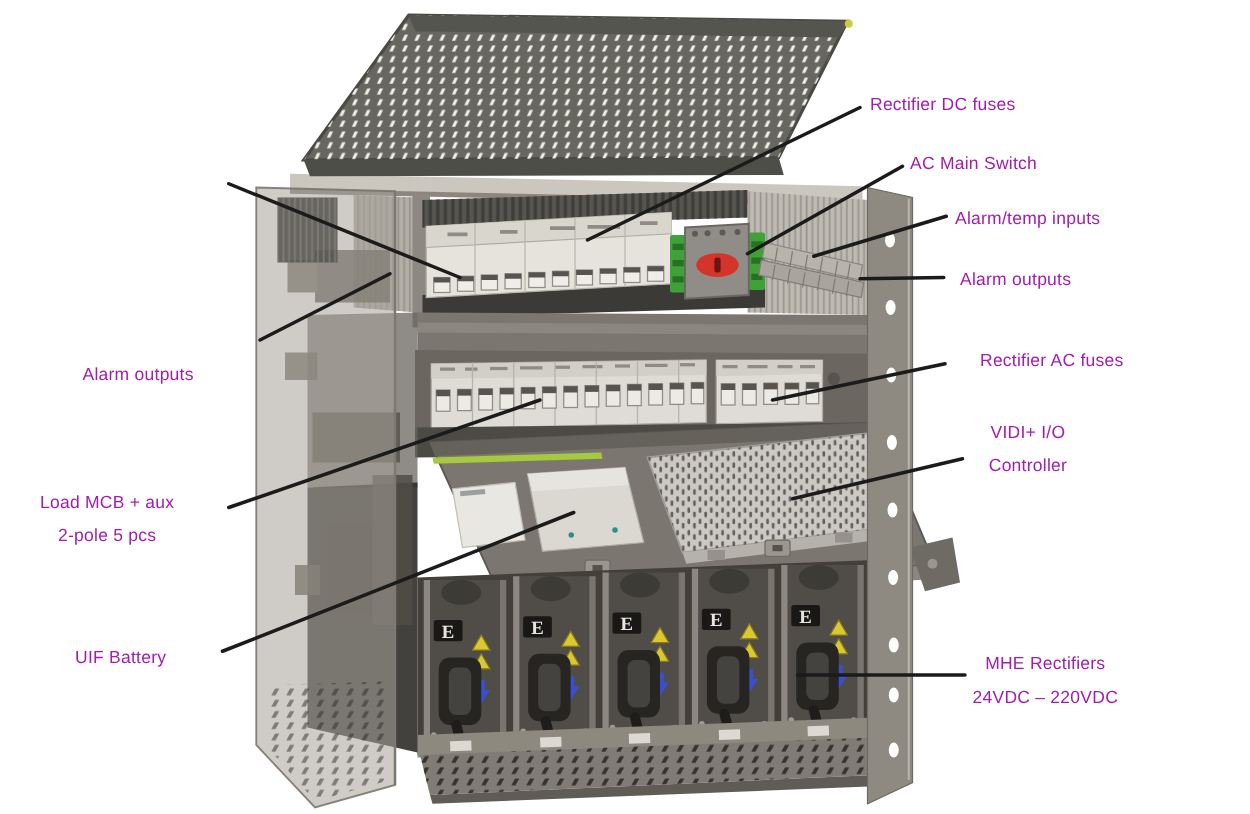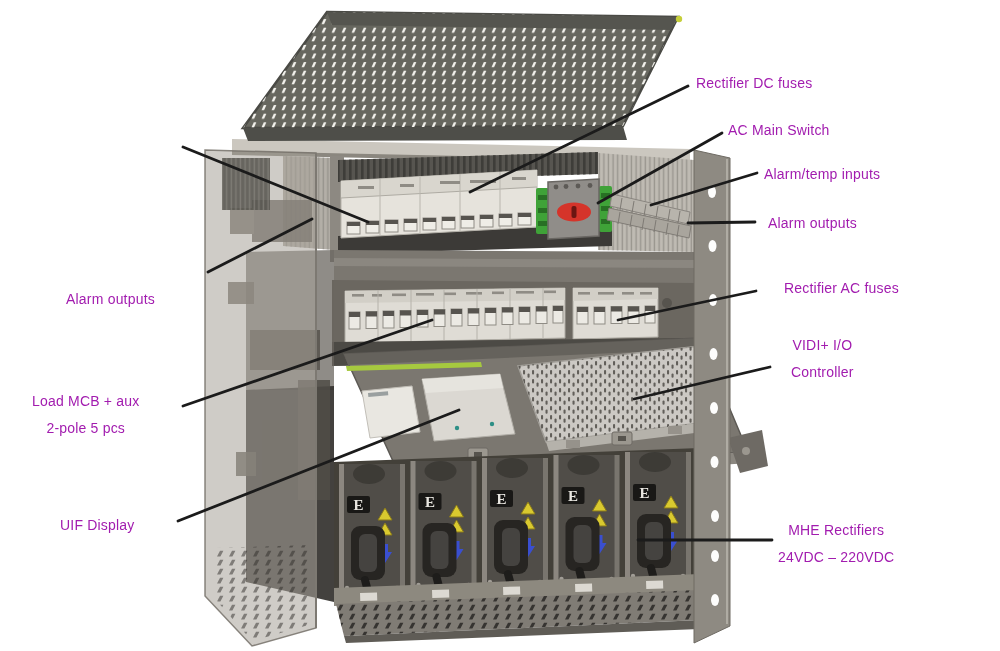--- a/index.html
+++ b/index.html
@@ -370,21 +370,21 @@
     <line x1="178" y1="521" x2="459" y2="410"></line>
     <line x1="772" y1="540" x2="638" y2="540"></line>
   </g>
 </svg>
 
 <div class="label" style="left:66px;top:286px">Alarm outputs</div>
 <div class="label" style="left:32px;top:388px">
   <span>Load MCB + aux</span>
   <span>2-pole 5 pcs</span>
 </div>
-<div class="label" style="left:60px;top:512px">UIF Display</div>
+<div class="label" style="left:60px;top:512px">UIF Battery</div>
 
 <div class="label" style="left:696px;top:70px">Rectifier DC fuses</div>
 <div class="label" style="left:728px;top:117px">AC Main Switch</div>
 <div class="label" style="left:764px;top:161px">Alarm/temp inputs</div>
 <div class="label" style="left:768px;top:210px">Alarm outputs</div>
 <div class="label" style="left:784px;top:275px">Rectifier AC fuses</div>
 <div class="label" style="left:791px;top:332px">
   <span>VIDI+ I/O</span>
   <span>Controller</span>
 </div>

